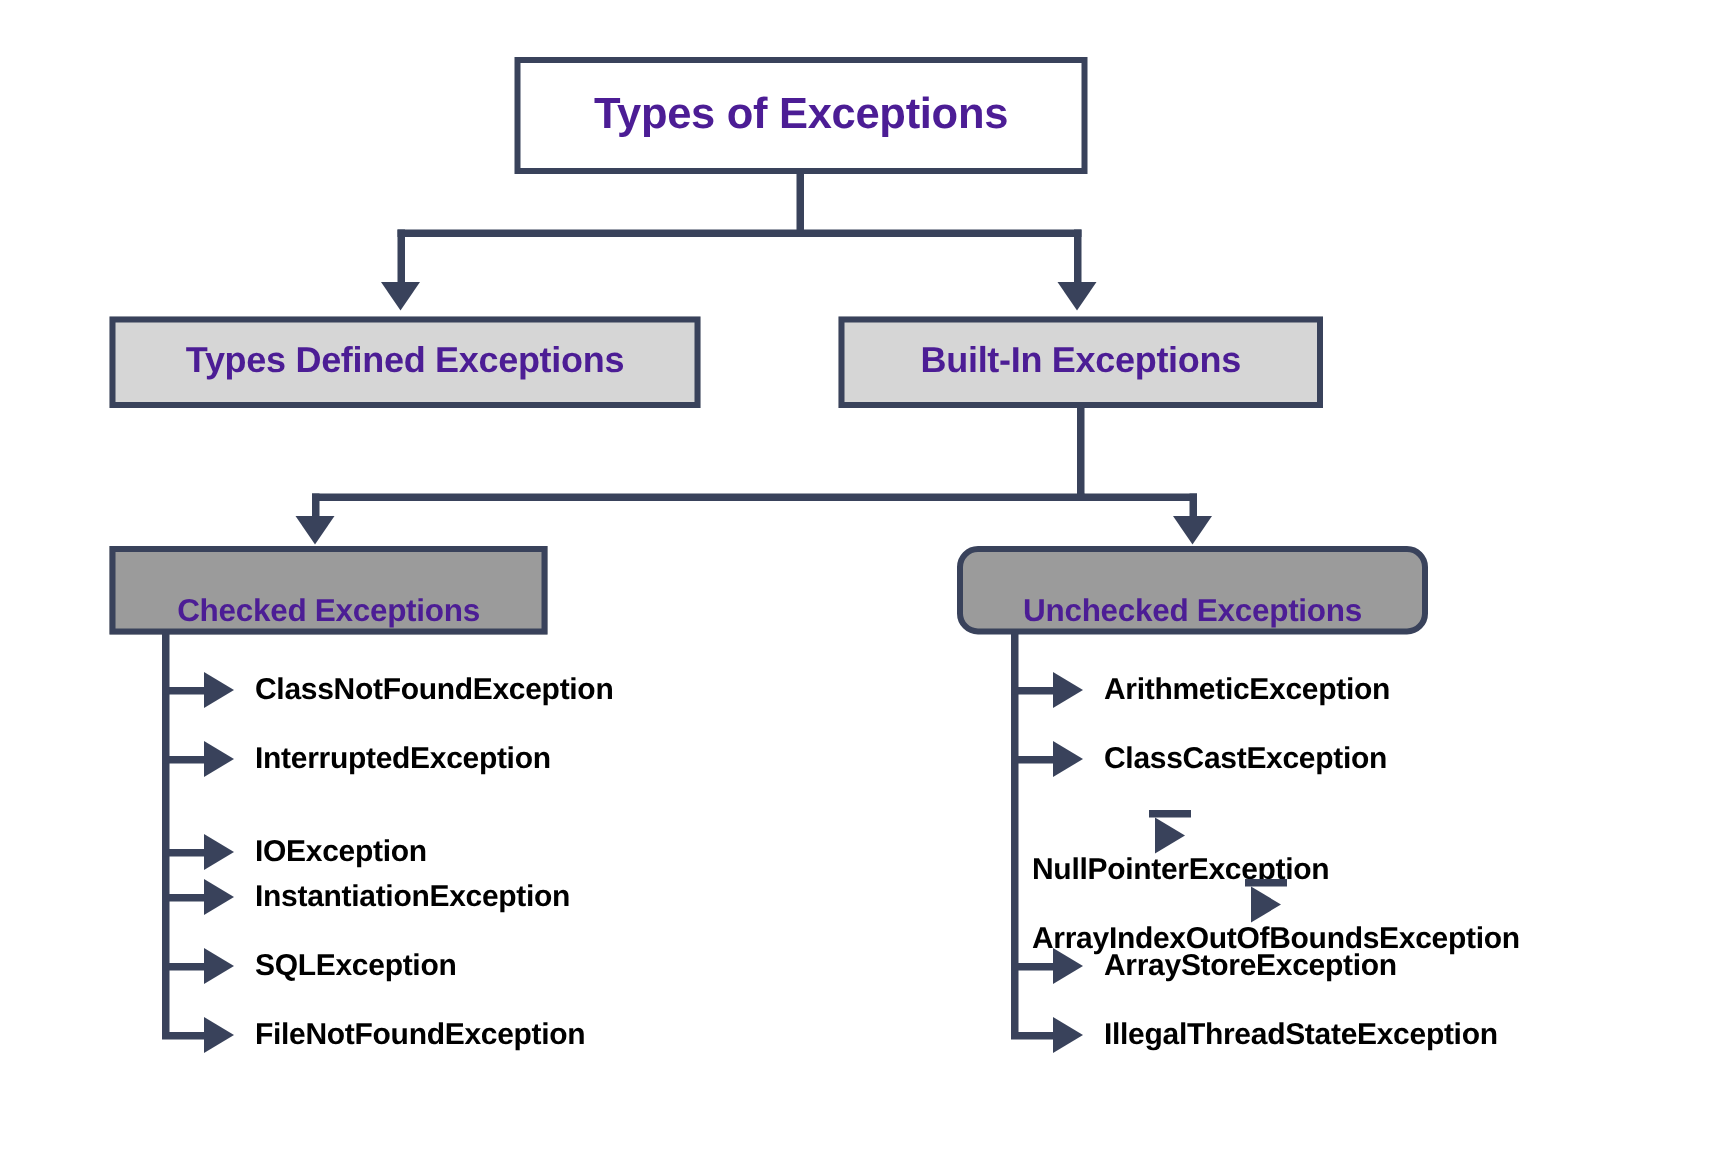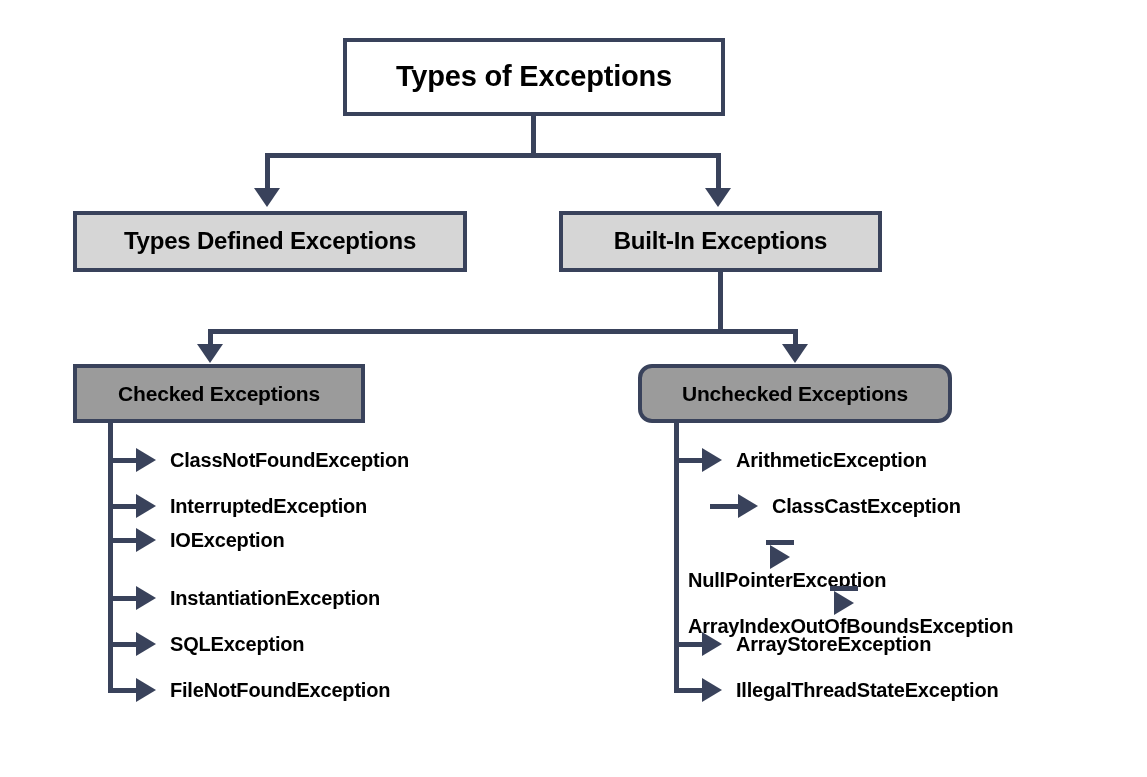--- a/index.html
+++ b/index.html
@@ -22,21 +22,21 @@
   }
 
   
   .node-box {
     position: absolute;
     box-sizing: border-box;
     border: 4px solid #39425B;
     display: flex;
     align-items: center;
     justify-content: center;
-    color: #000000;
+    color: #4c1d95;
     font-weight: bold;
     letter-spacing: -0.2px;
     text-align: center;
     line-height: 1.1;
     white-space: nowrap;
   }
 
   .node-root {
     left: 343px;
     top: 38px;
@@ -53,20 +53,21 @@
     font-size: 24px;
   }
   .node-user-defined { left: 73px;  width: 394px; }
   .node-built-in     { left: 559px; width: 323px; }
 
   .node-level3 {
     top: 364px;
     height: 59px;
     background: #9B9B9B;
     font-size: 21px;
+    align-items: flex-end;
   }
   .node-checked   { left: 73px;  width: 292px; }
   .node-unchecked { left: 638px; width: 314px; border-radius: 14px; }
 
   
   .conn {
     position: absolute;
     background: #39425B;
   }
   .conn-v { width: 5px; }
@@ -192,21 +193,21 @@
   <div class="leaf-item" style="top: 28px;">
         <div class="leaf-stem"></div>
         <div class="leaf-head"></div>
         <span class="leaf-label">ClassNotFoundException</span>
       </div>
       <div class="leaf-item" style="top: 74px; align-items: center;">
         <div class="leaf-stem"></div>
         <div class="leaf-head"></div>
         <span class="leaf-label">InterruptedException</span>
       </div>
-      <div class="leaf-item" style="top: 108px; align-items: center;">
+      <div class="leaf-item" style="top: 136px; align-items: center;">
         <div class="leaf-stem"></div>
         <div class="leaf-head"></div>
         <span class="leaf-label">IOException</span>
       </div>
       <div class="leaf-item" style="top: 166px;">
         <div class="leaf-stem"></div>
         <div class="leaf-head"></div>
         <span class="leaf-label">InstantiationException</span>
       </div>
       <div class="leaf-item" style="top: 212px;">
@@ -221,21 +222,21 @@
       </div>
     </div>
 
   <div class="leaf-list right" id="unchecked-list">
     <div class="leaf-trunk" id="unchecked-trunk" style="height: 272px;"></div>
   <div class="leaf-item" style="top: 28px;">
         <div class="leaf-stem"></div>
         <div class="leaf-head"></div>
         <span class="leaf-label">ArithmeticException</span>
       </div>
-      <div class="leaf-item" style="top: 74px; padding-left: 36px;">
+      <div class="leaf-item" style="top: 74px;">
         <div class="leaf-stem"></div>
         <div class="leaf-head"></div>
         <span class="leaf-label">ClassCastException</span>
       </div>
       <div class="leaf-item" style="top: 120px; flex-direction: column;">
         <div class="leaf-stem"></div>
         <div class="leaf-head"></div>
         <span class="leaf-label">NullPointerException</span>
       </div>
       <div class="leaf-item" style="top: 166px; flex-direction: column;">

